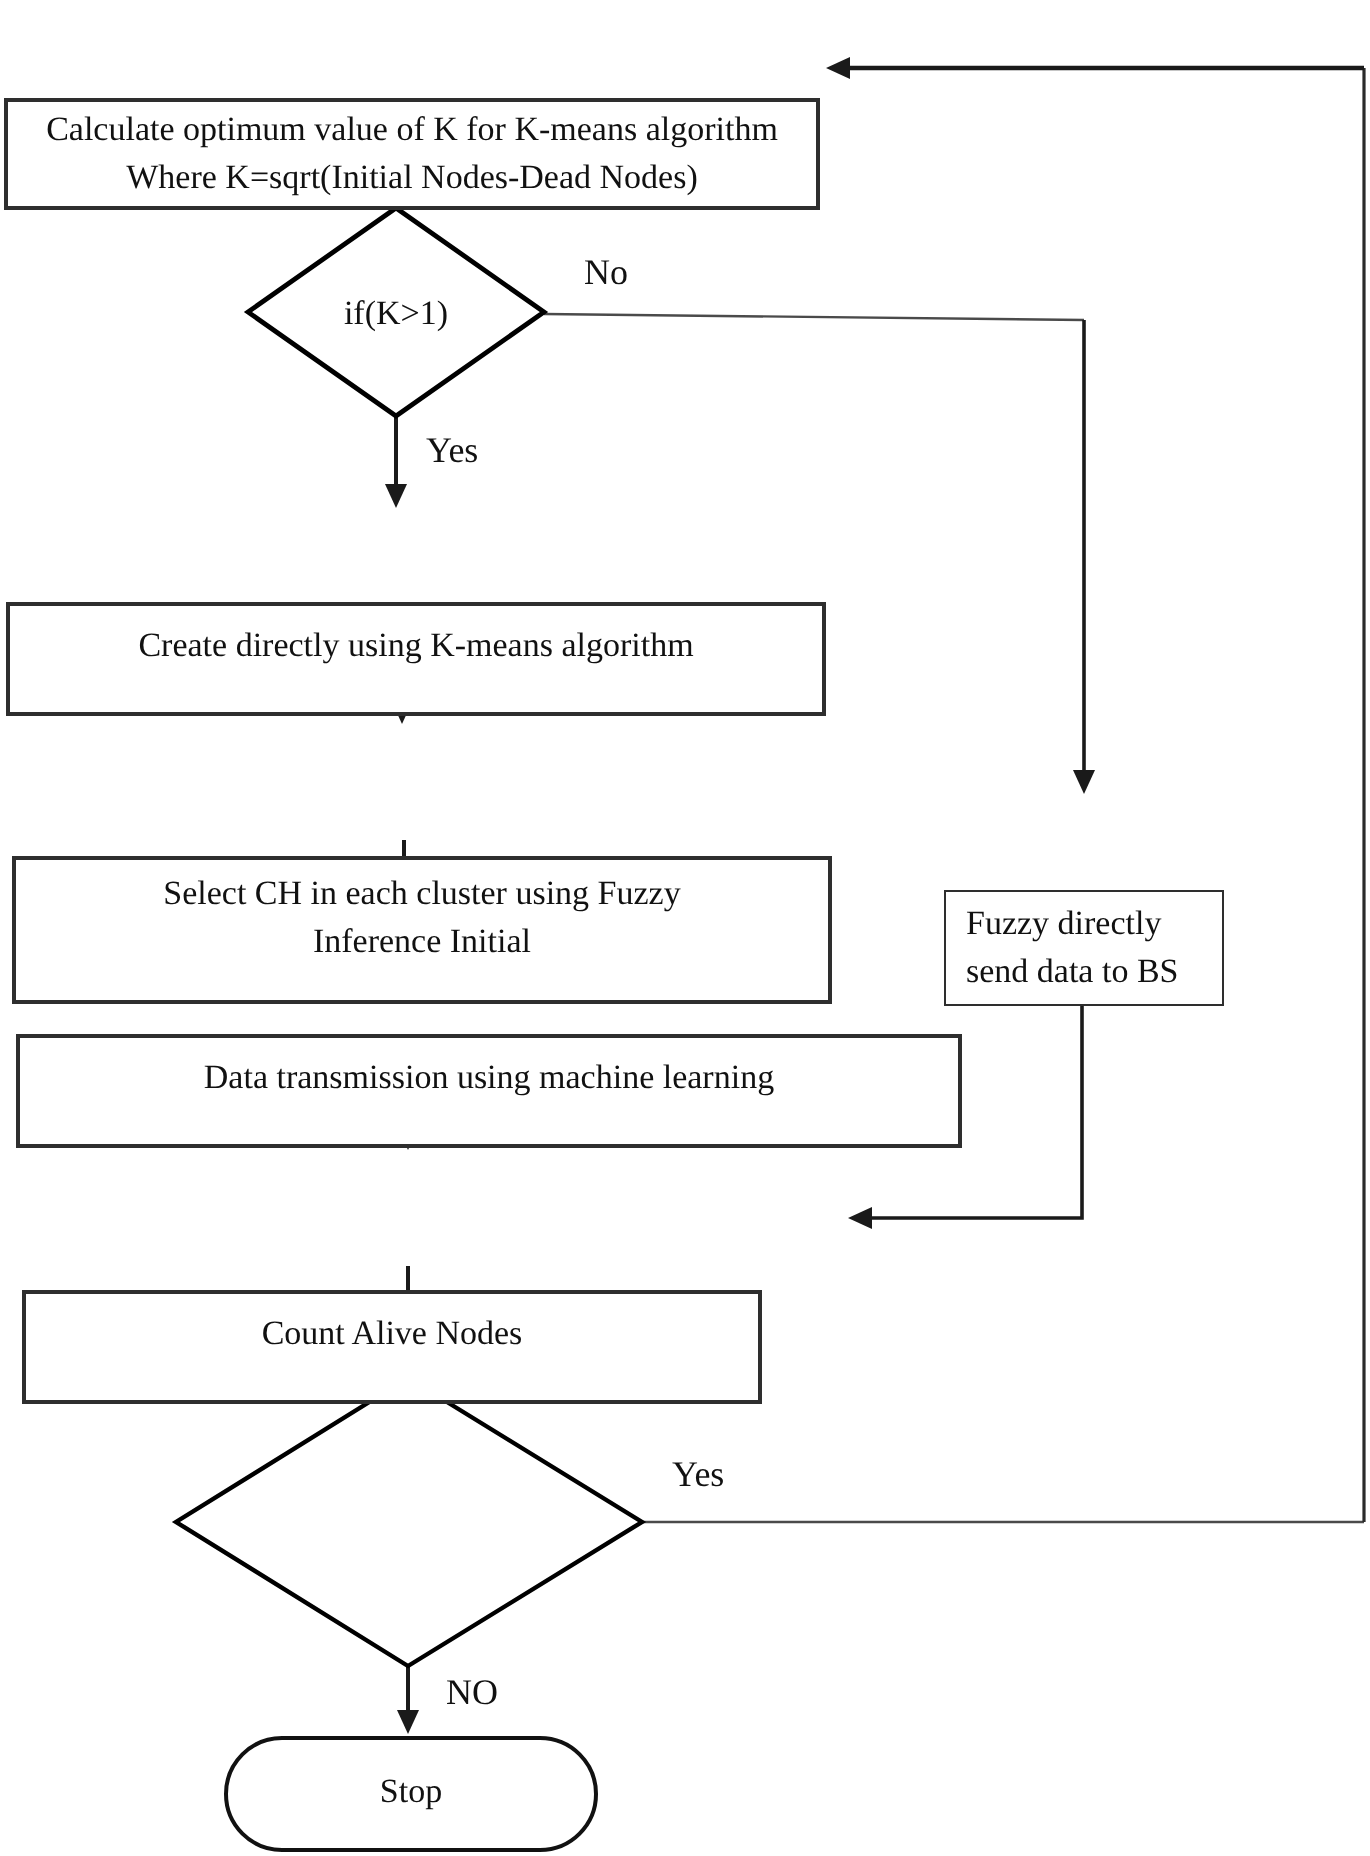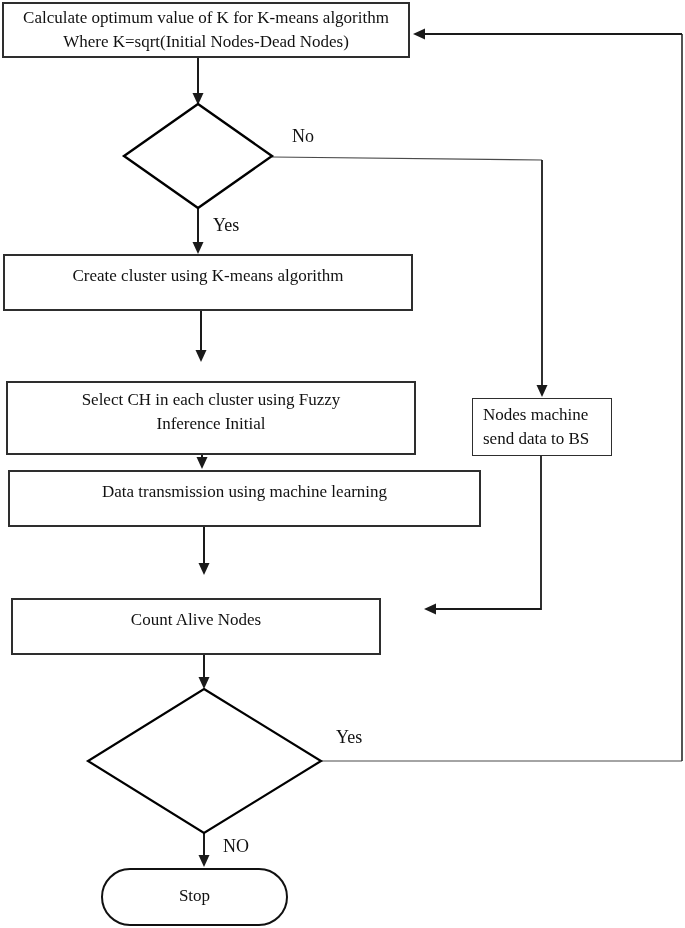--- a/index.html
+++ b/index.html
@@ -24,30 +24,30 @@
   }
   .node {
     position: absolute;
     box-sizing: border-box;
     background: #ffffff;
     text-align: center;
     font-size: 17px;
     line-height: 24px;
     color: #111111;
   }
-  .rect { border: 2px solid #2e2e2e; }
+  .rect { border: 2px solid #2e2e2e; margin-top: 47px; }
   .n-calc   { left: 2px;   top: 2px;   width: 408px; height: 56px; padding-top: 2px; }
   .n-create { left: 3px;   top: 254px; width: 410px; height: 57px; padding-top: 8px; }
   .n-select { left: 6px;   top: 381px; width: 410px; height: 74px; padding-top: 5px; }
   .n-data   { left: 8px;   top: 470px; width: 473px; height: 57px; padding-top: 8px; }
   .n-count  { left: 11px;  top: 598px; width: 370px; height: 57px; padding-top: 8px; }
   .n-bs     { left: 472px; top: 398px; width: 140px; height: 58px;
               border: 1.5px solid #2e2e2e; text-align: left;
               padding: 4px 0 0 10px; }
-  .n-stop   { left: 101px; top: 868px; width: 187px; height: 58px;
+  .n-stop   { left: 112px; top: 868px; width: 187px; height: 58px;
               border: 2px solid #111111; border-radius: 29px;
               line-height: 52px; }
   .diamond-label {
     position: absolute;
     background: transparent;
     text-align: center;
     font-size: 17px;
     color: #111111;
   }
   .lbl-k     { left: 128px; top: 147px; width: 140px; }
@@ -106,44 +106,45 @@
     <polygon points="198,104 272,156 198,208 124,156" fill="#ffffff" stroke="#000000" stroke-width="2.4"></polygon>
     <polygon points="204,689 321,761 204,833 88,761" fill="#ffffff" stroke="#000000" stroke-width="2.2"></polygon>
   </svg>
 
   <div class="node rect n-calc">
     <div>Calculate optimum value of K for K-means algorithm</div>
     <div>Where K=sqrt(Initial Nodes-Dead Nodes)</div>
   </div>
 
   <div class="node rect n-create">
-    <div>Create cluster using K-means algorithm</div>
+    <div>Create directly using K-means algorithm</div>
   </div>
 
   <div class="node rect n-select">
     <div>Select CH in each cluster using Fuzzy</div>
     <div>Inference Initial</div>
   </div>
 
   <div class="node rect n-data">
     <div>Data transmission using machine learning</div>
   </div>
 
   <div class="node rect n-count">
     <div>Count Alive Nodes</div>
   </div>
 
   <div class="node n-bs rect">
-    <div>Nodes machine</div>
+    <div>Fuzzy directly</div>
     <div>send data to BS</div>
   </div>
 
   <div class="node n-stop">
     <span>Stop</span>
   </div>
 
+  <div class="diamond-label lbl-k">if(K&gt;1)</div>
 
   <div class="edge-label el-no-k">No</div>
   <div class="edge-label el-yes-k">Yes</div>
   <div class="edge-label el-yes-alive">Yes</div>
   <div class="edge-label el-no-alive">NO</div>
 
 </div>
 
 </body></html>

